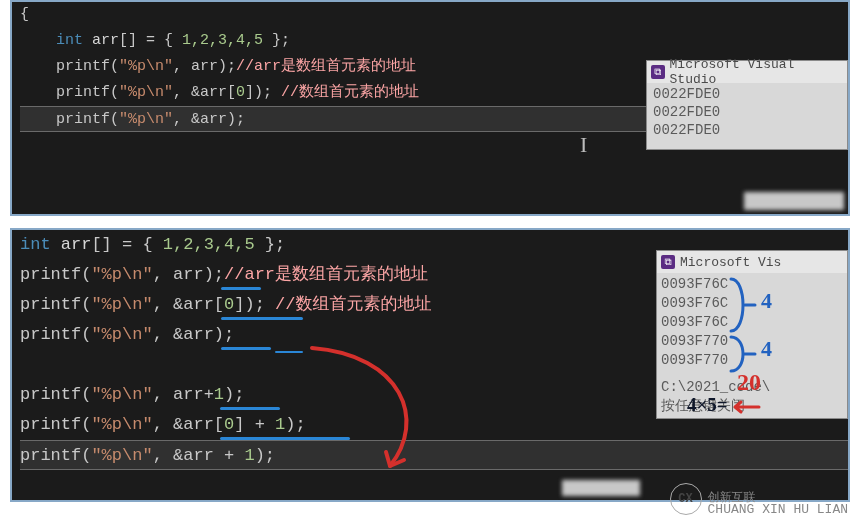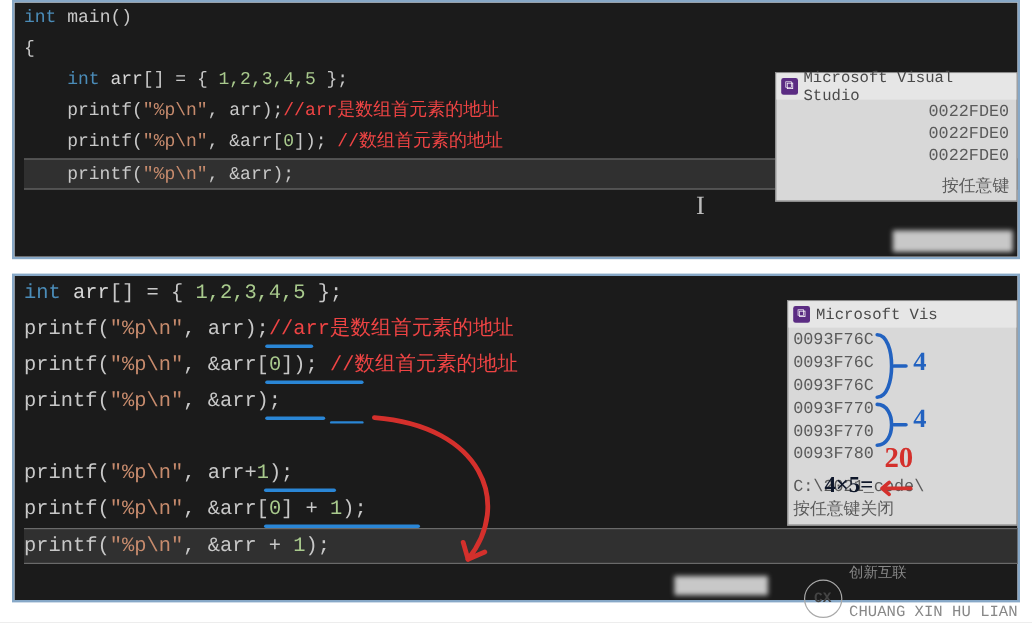--- a/index.html
+++ b/index.html
@@ -5,66 +5,64 @@
   body{margin:0;background:#fff;font-family:Consolas,'Courier New',monospace;font-size:15px;}
   .figure{width:860px;height:519px;background:#fff;position:relative;}
   .top-block{position:absolute;left:10px;top:0;width:836px;height:212px;border:2px solid #87a8c7;overflow:hidden;}
   .bottom-block{position:absolute;left:10px;top:228px;width:836px;height:270px;border:2px solid #87a8c7;overflow:hidden;}
   .editor{position:absolute;left:0;top:0;right:0;bottom:0;background:#1b1b1b;color:#d6d6d6;line-height:26px;padding-left:8px;}
   .editor .line{white-space:pre;height:26px;}
   .line.hl{background:#303030;border-top:1px solid #6a6a6a;border-bottom:1px solid #6a6a6a;height:24px;}
   .kw{color:#4b8cb8;}
   .fn{color:#c8c8c8;}
   .str{color:#c78b6d;}
-  .cmt{color:#ef4444;}
+  .cmt{color:#fca5a5;}
   .pun{color:#c8c8c8;}
   .num{color:#a9ca8d;}
   .cursor-i{color:#bcbcbc;font-family:serif;font-size:22px;}
   .out-panel{position:absolute;right:0;top:58px;width:200px;background:#d8d8d8;color:#5a5a5a;font-size:14px;border:1px solid #8a8a8a;}
   .out-title{background:#e6e6e6;height:22px;display:flex;align-items:center;padding:0 4px;gap:5px;color:#4a4a4a;font-size:13px;}
   .vs-icon{width:14px;height:14px;background:#5b2c83;display:inline-flex;align-items:center;justify-content:center;color:#fff;font-size:10px;border-radius:2px;}
-  .out-body{padding:2px 6px;line-height:18px;text-align:right;}
+  .out-body{padding:2px 6px;line-height:18px;}
   .out-body2{padding:2px 4px;line-height:19px;position:relative;}
   .gap{height:8px;}
   .out-panel2{position:absolute;right:0;top:20px;width:190px;background:#d8d8d8;color:#5a5a5a;font-size:14px;border:1px solid #8a8a8a;}
   .underline-blue{position:absolute;height:3px;background:#2a86d6;border-radius:2px;}
   .arrow{position:absolute;pointer-events:none;}
   .red-text{position:absolute;color:#d4302c;font-family:'SimSun',serif;font-size:20px;}
   .mark{position:absolute;color:#2262c0;font-family:'Segoe Script',cursive;font-weight:bold;pointer-events:none;}
   .logo{position:absolute;right:12px;bottom:4px;display:flex;align-items:flex-end;gap:6px;font-size:12px;color:#888;}
   .logo-circle{width:30px;height:30px;border:1px solid #aaa;border-radius:50%;display:flex;align-items:center;justify-content:center;font-weight:bold;color:#444;}
-  .logo-txt{display:flex;flex-direction:column;line-height:11px;gap:20px;}
+  .logo-txt{display:flex;flex-direction:column;line-height:11px;}
   .censor{position:absolute;background:#c8c8c8;filter:blur(2px);}
 </style>
 </head>
 <body>
 
 <div class="figure">
 
   <div class="top-block">
     <div class="editor">
-      <div class="line"><span class="kw">int</span><span class="fn"> main</span><span class="pun">()</span></div>
       <div class="line"><span class="pun">{</span></div>
       <div class="line"><span>    </span><span class="kw">int</span><span> arr</span><span class="pun">[] </span><span class="pun">= {</span><span class="num"> 1,2,3,4,5 </span><span class="pun">};</span></div>
       <div class="line"><span>    </span><span class="fn">printf</span><span class="pun">(</span><span class="str">"%p\n"</span><span class="pun">, arr);</span><span class="cmt">//arr是数组首元素的地址</span></div>
       <div class="line"><span>    </span><span class="fn">printf</span><span class="pun">(</span><span class="str">"%p\n"</span><span class="pun">, &amp;arr[</span><span class="num">0</span><span class="pun">]); </span><span class="cmt">//数组首元素的地址</span></div>
       <div class="line hl"><span>    </span><span class="fn">printf</span><span class="pun">(</span><span class="str">"%p\n"</span><span class="pun">, &amp;arr);</span></div>
       <div class="line"><span style="margin-left:560px" class="cursor-i">I</span></div>
     </div>
     <div class="out-panel">
       <div class="out-title">
         <span class="vs-icon">⧉</span>
         <span>Microsoft Visual Studio</span>
       </div>
       <div class="out-body">
         <div>0022FDE0</div>
         <div>0022FDE0</div>
         <div>0022FDE0</div>
         <div class="gap"></div>
-        <div>按任意键</div>
       </div>
     </div>
     <div class="censor" style="right:4px;bottom:4px;width:100px;height:18px;"></div>
   </div>
 
   <div class="bottom-block">
     <div class="editor" style="font-size:17px;line-height:30px;">
       <div class="line" style="height:30px"><span class="kw">int</span><span> arr</span><span class="pun">[] </span><span class="pun">= {</span><span class="num"> 1,2,3,4,5 </span><span class="pun">};</span></div>
       <div class="line" style="height:30px"><span class="fn">printf</span><span class="pun">(</span><span class="str">"%p\n"</span><span class="pun">, arr);</span><span class="cmt">//arr是数组首元素的地址</span></div>
       <div class="line" style="height:30px"><span class="fn">printf</span><span class="pun">(</span><span class="str">"%p\n"</span><span class="pun">, &amp;arr[</span><span class="num">0</span><span class="pun">]); </span><span class="cmt">//数组首元素的地址</span></div>
@@ -91,21 +89,20 @@
       <div class="out-title">
         <span class="vs-icon">⧉</span>
         <span>Microsoft Vis</span>
       </div>
       <div class="out-body2">
         <div>0093F76C</div>
         <div>0093F76C</div>
         <div>0093F76C</div>
         <div>0093F770</div>
         <div>0093F770</div>
-        <div>0093F780</div>
         <div class="gap"></div>
         <div>C:\2021_code\</div>
         <div>按任意键关闭</div>
 
         <svg style="position:absolute;left:70px;top:2px;width:32px;height:60px;pointer-events:none;" viewBox="0 0 32 60">
             <path d="M4,4 C20,4 20,56 4,56 M18,30 l10,0" stroke="#2262c0" stroke-width="3" fill="none" stroke-linecap="round"></path>
           </svg>
         <svg style="position:absolute;left:70px;top:60px;width:32px;height:42px;pointer-events:none;" viewBox="0 0 32 42">
             <path d="M4,4 C20,4 20,38 4,38 M18,21 l10,0" stroke="#2262c0" stroke-width="3" fill="none" stroke-linecap="round"></path>
           </svg>

